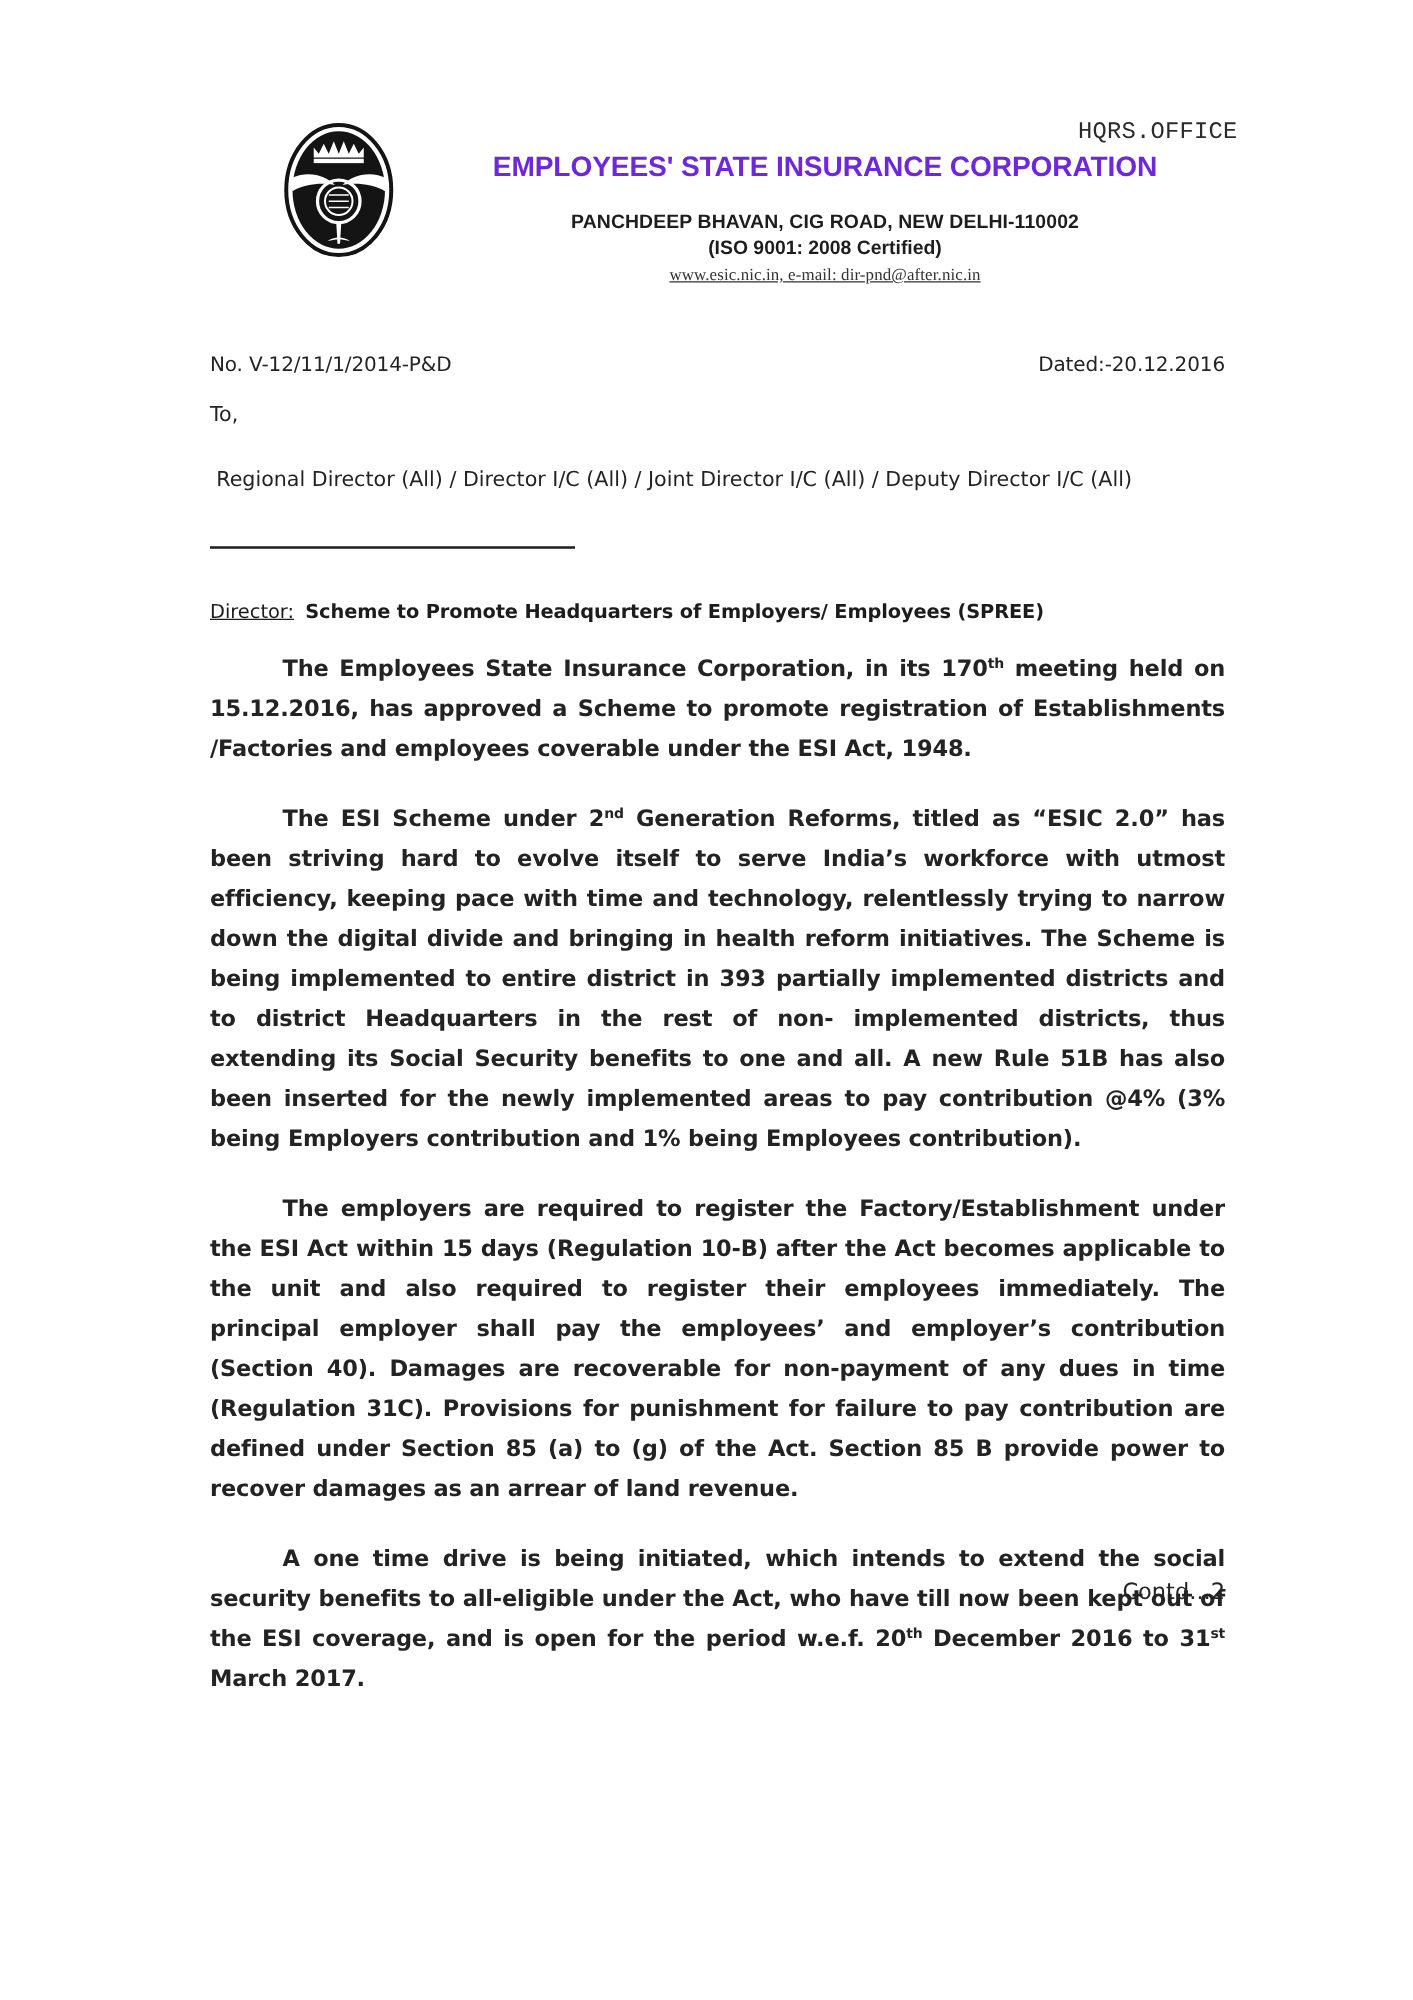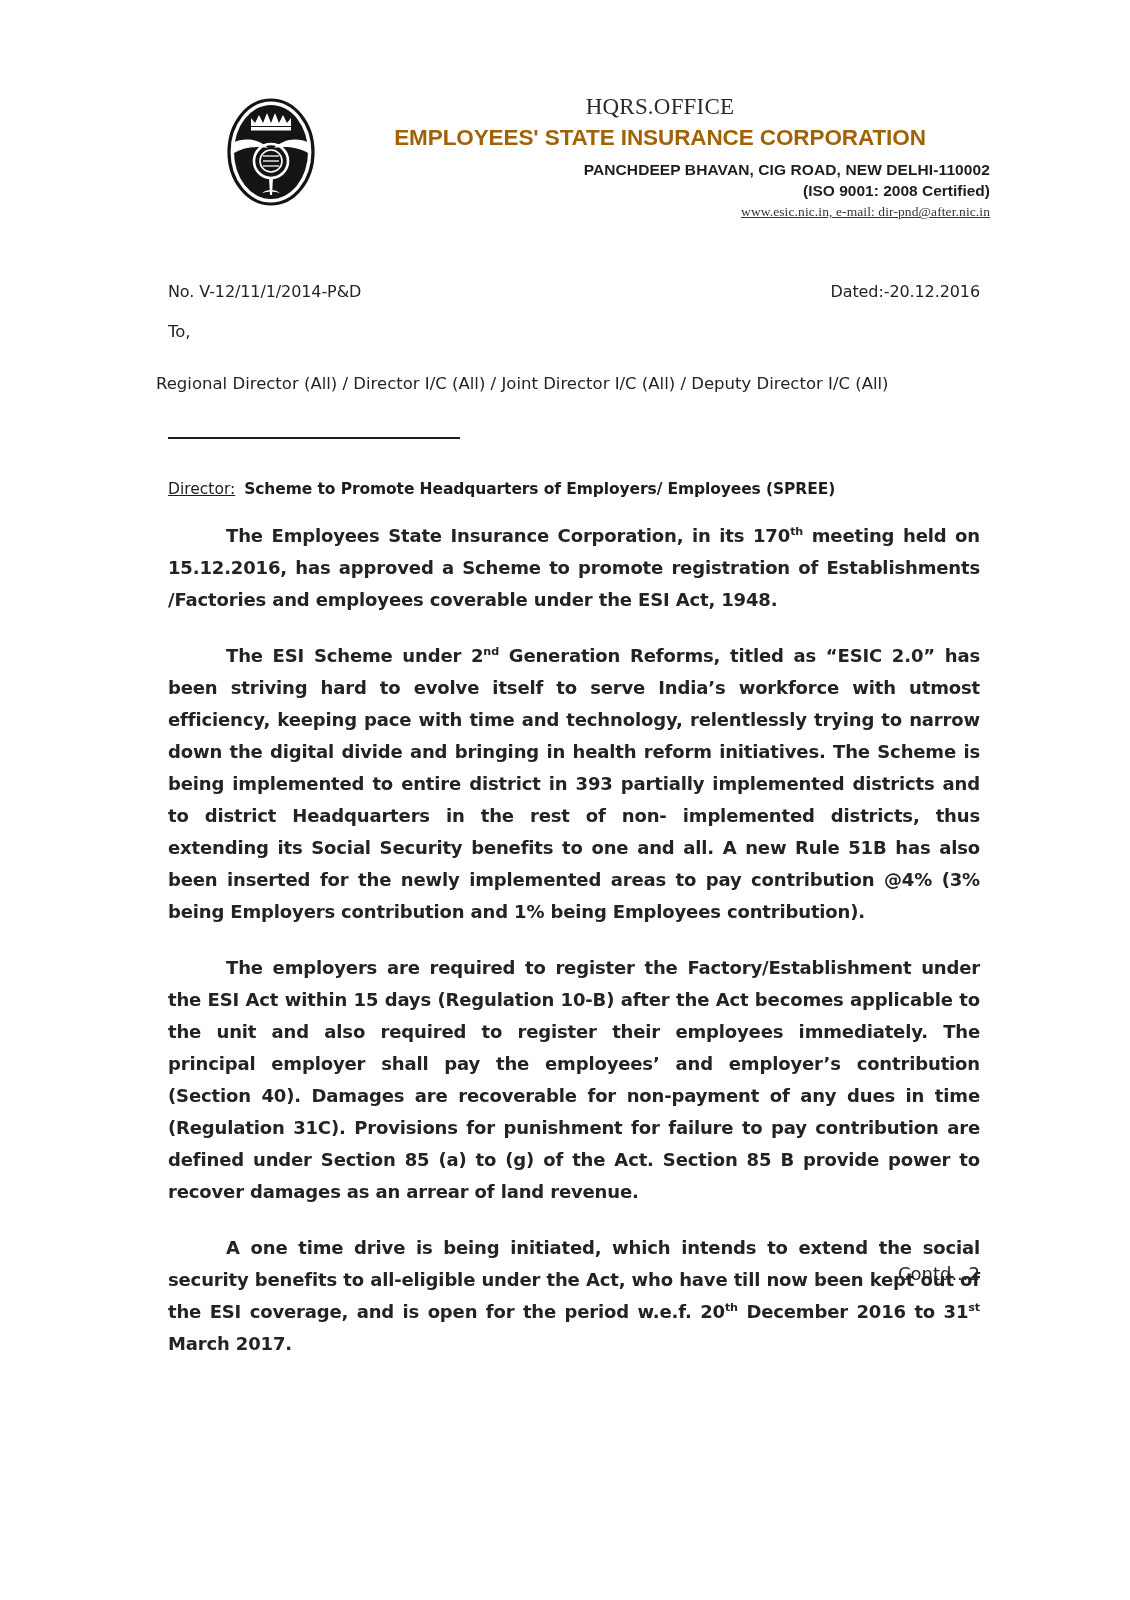--- a/index.html
+++ b/index.html
@@ -41,37 +41,38 @@
   .emblem-svg { display: block; }
 
   .org-block {
     position: absolute;
     left: 330px;
     top: 0;
     width: 660px;
     text-align: center;
   }
   .org-line1 {
-    font-size: 23px;
+    font-size: 19px;
     letter-spacing: 0.2px;
     color: #2b2b2b;
     margin-bottom: 5px;
-    font-family: Liberation Serif, serif;
+    font-family: Liberation Mono, monospace;
+    text-align: right;
   }
   .org-line2 {
     font-size: 22.5px;
     font-weight: bold;
     letter-spacing: -0.1px;
-    color: #a16207;
+    color: #6d28d9;
     font-family: "Liberation Sans", sans-serif;
     white-space: nowrap;
   }
   .addr-block {
-    margin-top: 10px;
-    text-align: right;
+    margin-top: 22px;
+    text-align: center;
   }
   .addr-line1 {
     font-size: 15.5px;
     font-weight: bold;
     letter-spacing: 0.1px;
     color: #1d1d1d;
     font-family: "Liberation Sans", sans-serif;
     white-space: nowrap;
   }
   .addr-line2 {
@@ -109,21 +110,21 @@
 
   .to-label {
     position: absolute;
     left: 168px;
     top: 322px;
     font-size: 16.5px;
     color: #232323;
   }
   .recipients {
     position: absolute;
-    left: 156px;
+    left: 173px;
     top: 372px;
     width: 820px;
     font-size: 16.5px;
     line-height: 1.5;
     color: #232323;
   }
   .hrule {
     position: absolute;
     left: 168px;
     top: 437px;

